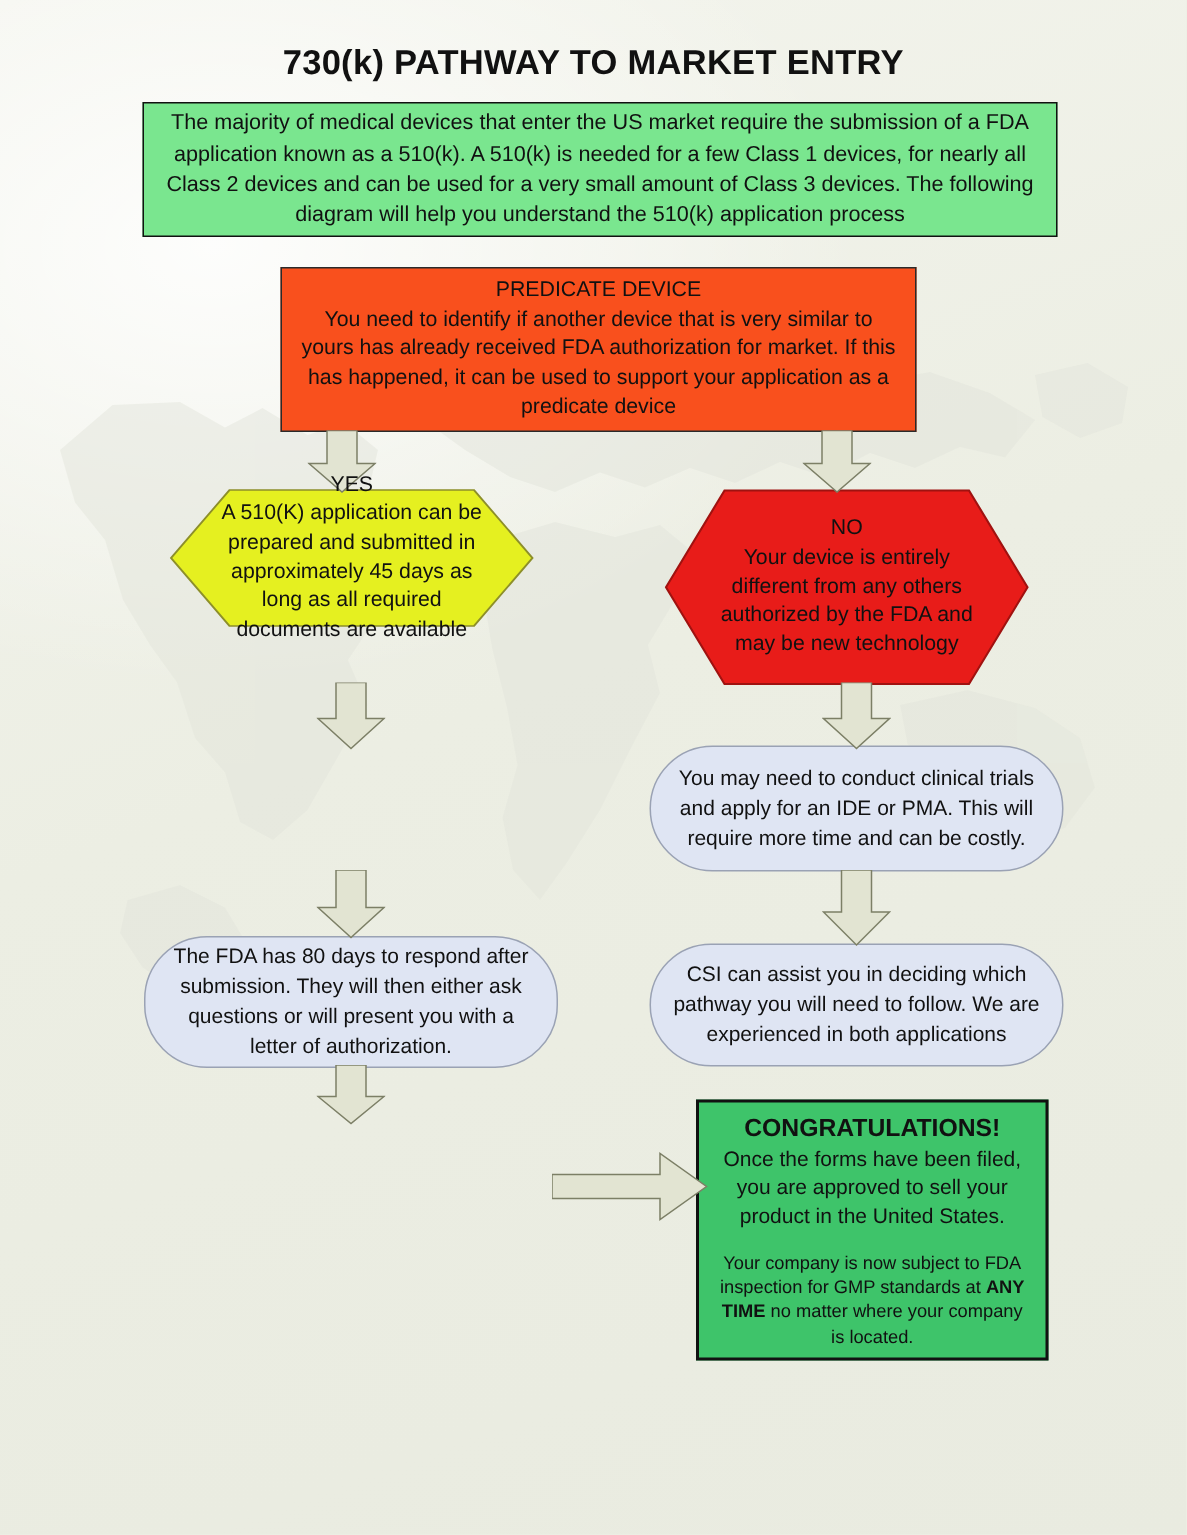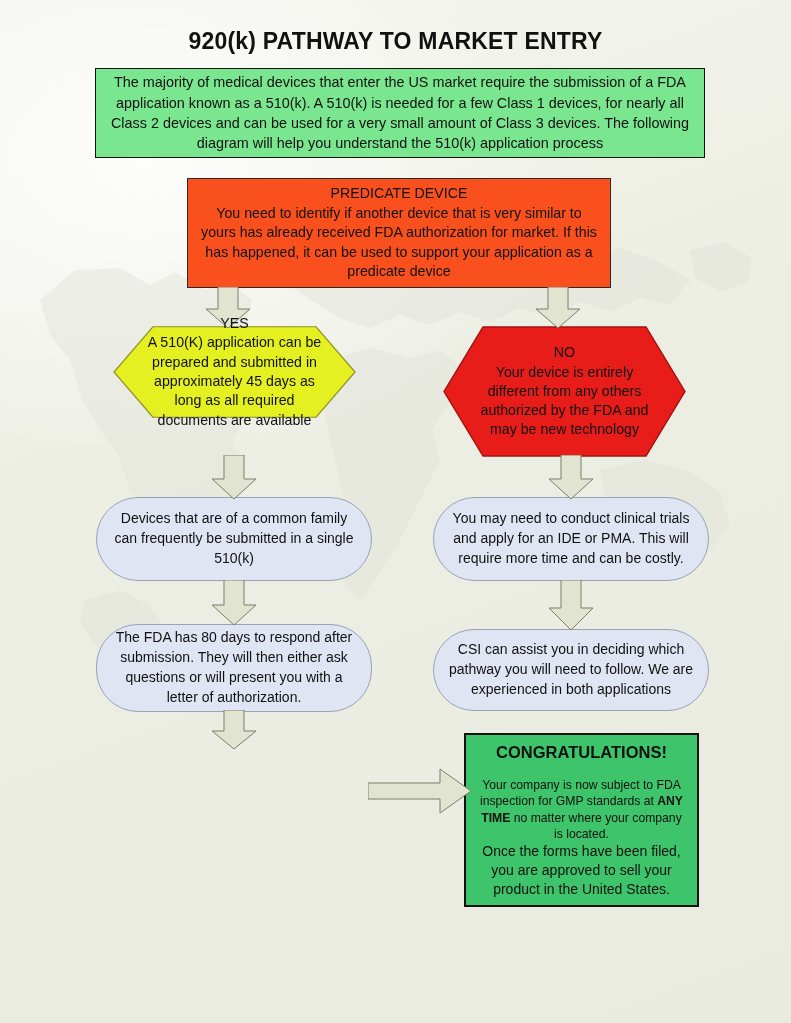--- a/index.html
+++ b/index.html
@@ -209,21 +209,21 @@
     <path d="M330 360 L370 348 L410 358 L440 350 L462 368 L450 400 L432 430 L440 462 L420 500 L400 540 L378 575 L360 600 L342 580 L335 545 L345 510 L338 472 L328 432 L322 395 Z"></path>
     <path d="M470 350 L520 340 L570 352 L610 345 L648 360 L672 382 L660 410 L630 425 L600 415 L570 430 L540 420 L512 405 L490 385 Z"></path>
     <path d="M600 470 L645 460 L690 472 L720 492 L730 525 L710 552 L678 562 L648 548 L622 522 L605 496 Z"></path>
     <path d="M85 600 L120 590 L150 605 L165 630 L150 655 L120 662 L95 645 L80 622 Z"></path>
     <path d="M690 250 L725 242 L752 258 L748 282 L720 292 L695 278 Z"></path>
   </g>
 </svg>
 
 <div id="stage">
 
-  <div id="page-title">920(k) PATHWAY TO MARKET ENTRY</div>
+  <div id="page-title">730(k) PATHWAY TO MARKET ENTRY</div>
 
   <div id="intro-box">
     <p>The majority of medical devices that enter the US market require the submission of a FDA application known as a 510(k). A 510(k) is needed for a few Class 1 devices, for nearly all Class 2 devices and can be used for a very small amount of Class 3 devices. The following diagram will help you understand the 510(k) application process</p>
   </div>
 
   <div id="predicate-box">
     <p>PREDICATE DEVICE<br>You need to identify if another device that is very similar to yours has already received FDA authorization for market. If this has happened, it can be used to support your application as a predicate device</p>
   </div>
 
   <svg class="arrow" id="arrow-pred-yes" viewBox="0 0 46 42" preserveAspectRatio="none">
@@ -249,23 +249,20 @@
   </div>
 
   <svg class="arrow" id="arrow-yes-down" viewBox="0 0 46 45" preserveAspectRatio="none">
     <polygon points="13,0 33,0 33,24 45,24 23,44 1,24 13,24" fill="#e2e4d2" stroke="#7c7f66" stroke-width="1"></polygon>
   </svg>
 
   <svg class="arrow" id="arrow-no-down" viewBox="0 0 46 45" preserveAspectRatio="none">
     <polygon points="13,0 33,0 33,24 45,24 23,44 1,24 13,24" fill="#e2e4d2" stroke="#7c7f66" stroke-width="1"></polygon>
   </svg>
 
-  <div class="round-box" id="box-common-family">
-    <p>Devices that are of a common family can frequently be submitted in a single 510(k)</p>
-  </div>
 
   <div class="round-box" id="box-clinical">
     <p>You may need to conduct clinical trials and apply for an IDE or PMA. This will require more time and can be costly.</p>
   </div>
 
   <svg class="arrow" id="arrow-cf-down" viewBox="0 0 46 46" preserveAspectRatio="none">
     <polygon points="13,0 33,0 33,25 45,25 23,45 1,25 13,25" fill="#e2e4d2" stroke="#7c7f66" stroke-width="1"></polygon>
   </svg>
 
   <svg class="arrow" id="arrow-cl-down" viewBox="0 0 46 51" preserveAspectRatio="none">
@@ -284,17 +281,17 @@
     <polygon points="13,0 33,0 33,21 45,21 23,39 1,21 13,21" fill="#e2e4d2" stroke="#7c7f66" stroke-width="1"></polygon>
   </svg>
 
 
   <svg class="arrow" id="arrow-right" viewBox="0 0 104 46" preserveAspectRatio="none">
     <polygon points="0,15 72,15 72,1 103,23 72,45 72,31 0,31" fill="#e2e4d2" stroke="#7c7f66" stroke-width="1"></polygon>
   </svg>
 
   <div id="congrats-box">
     <div id="congrats-title">CONGRATULATIONS!</div>
+    <p id="congrats-lead">Once the forms have been filed, you are approved to sell your product in the United States.</p>
     <p id="congrats-note"><span>Your company is now subject to FDA inspection for GMP standards at </span><b>ANY TIME</b><span> no matter where your company is located.</span></p>
-    <p id="congrats-lead">Once the forms have been filed, you are approved to sell your product in the United States.</p>
   </div>
 
 </div>
 
 </body></html>

